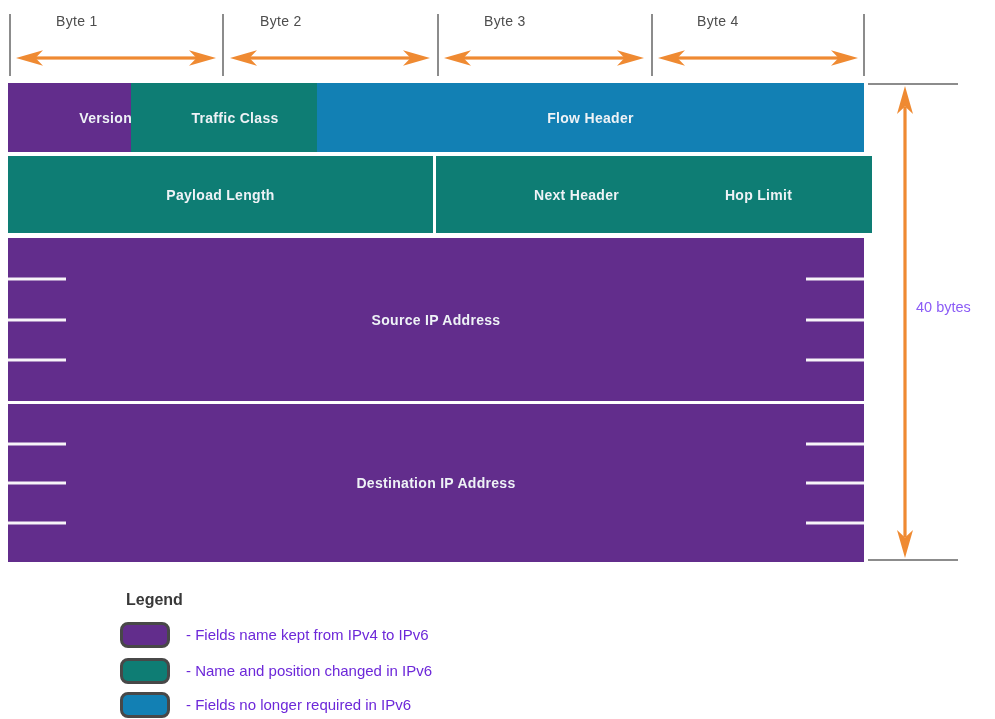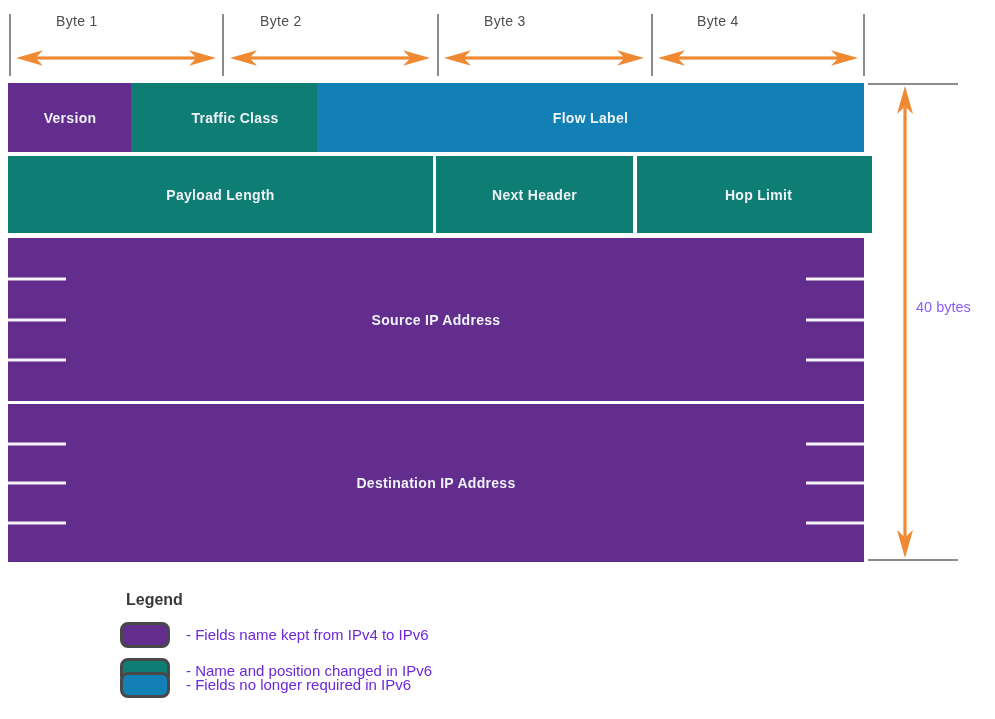--- a/index.html
+++ b/index.html
@@ -111,21 +111,21 @@
     position: absolute;
     left: 186px;
     height: 26px;
     line-height: 26px;
     font-size: 15px;
     color: #6d28d9;
     white-space: nowrap;
   }
   .ls1 { top: 622px; }
   .ls2 { top: 658px; }
-  .ls3 { top: 672px; }
+  .ls3 { top: 692px; }
   svg .arrow-fill { fill: #ef8a32; }
 </style>
 </head>
 <body>
 
 <div class="canvas">
 
   <div class="ruler-tick" style="left:9px"></div>
   <div class="ruler-tick" style="left:222px"></div>
   <div class="ruler-tick" style="left:437px"></div>
@@ -151,34 +151,34 @@
     <polygon class="arrow-fill" points="1,9 28,1.2 20.5,9 28,16.8"></polygon>
     <polygon class="arrow-fill" points="201,9 174,1.2 181.5,9 174,16.8"></polygon>
     <rect class="arrow-fill" x="18" y="7.4" width="166" height="3.2"></rect>
   </svg>
   <svg class="h-arrow" style="left:657px" viewBox="0 0 202 18">
     <polygon class="arrow-fill" points="1,9 28,1.2 20.5,9 28,16.8"></polygon>
     <polygon class="arrow-fill" points="201,9 174,1.2 181.5,9 174,16.8"></polygon>
     <rect class="arrow-fill" x="18" y="7.4" width="166" height="3.2"></rect>
   </svg>
 
-  <div class="block purple row1" style="left:8px;   width:124px;">
+  <div class="block purple row1" style="left:8px;   width:124px;justify-content:flex-end;">
     <span>Version</span>
   </div>
   <div class="block teal row1" style="left:131px; width:208px;">
     <span>Traffic Class</span>
   </div>
   <div class="block blue row1" style="left:317px; width:547px;">
-    <span>Flow Label</span>
+    <span>Flow Header</span>
   </div>
 
   <div class="block teal row2" style="left:8px;   width:425px;">
     <span>Payload Length</span>
   </div>
-  <div class="block teal row2" style="left:436px; width:197px;">
+  <div class="block teal row2" style="left:436px; width:197px;padding-left:42px;">
     <span>Next Header</span>
   </div>
   <div class="block teal row2" style="left:637px; width:227px;padding-left:8px;">
     <span>Hop Limit</span>
   </div>
 
   <div class="block purple" style="left:8px; top:238px; width:856px; height:163px;">
     <span>Source IP Address</span>
     <div class="addr-tick l t25"></div>
     <div class="addr-tick l t50"></div>

